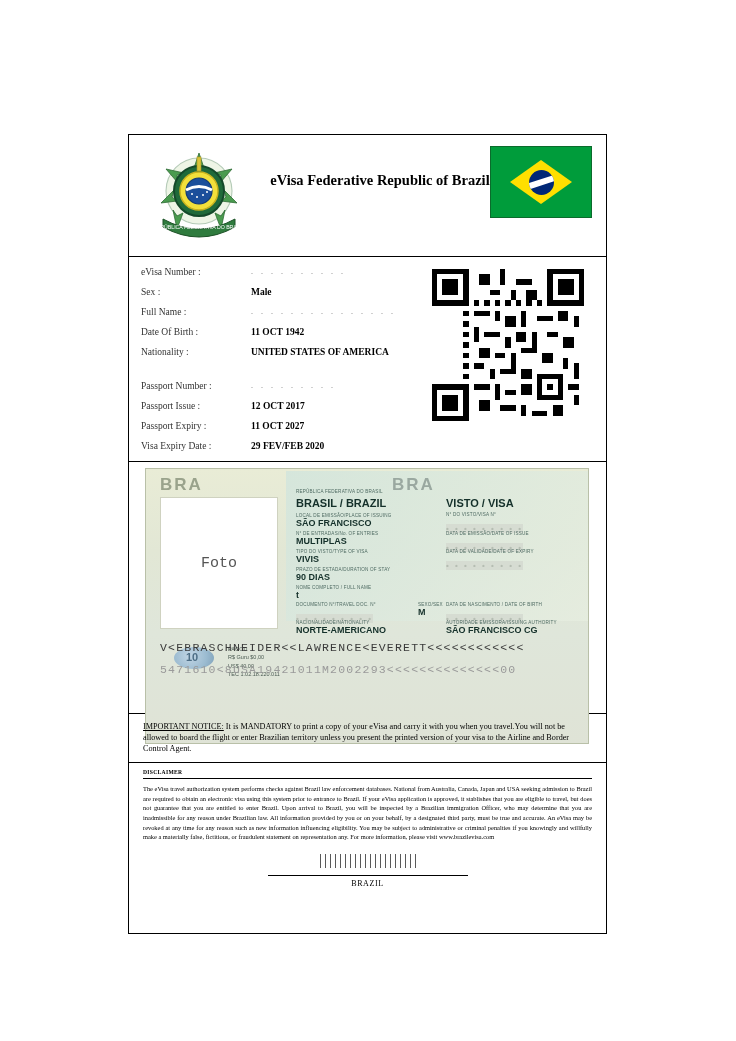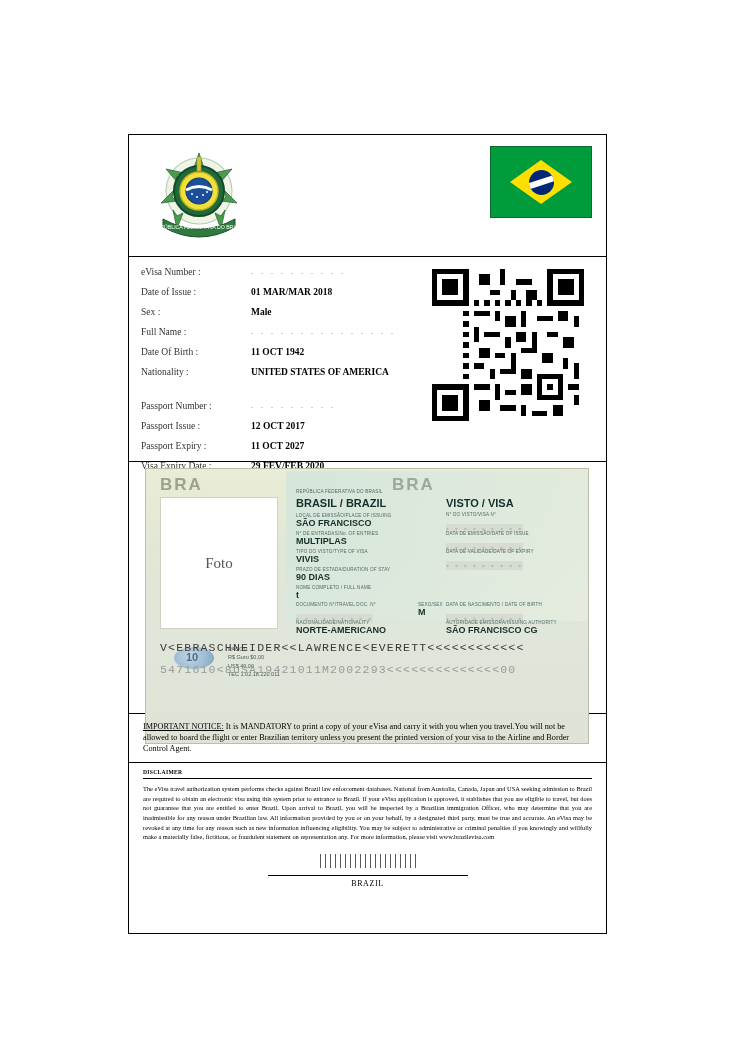--- a/index.html
+++ b/index.html
@@ -186,21 +186,21 @@
   }
   .photo {
     position: absolute;
     left: 14px; top: 28px;
     width: 116px; height: 130px;
     background: #fff;
     border: 1px solid #cfd2c0;
     display: flex;
     align-items: center;
     justify-content: center;
-    font-family: Liberation Serif, serif;
+    font-family: Liberation Mono, monospace;
     font-size: 15px;
     color: #555;
   }
   .mrz {
     position: absolute;
     left: 14px;
     top: 168px;
     width: 416px;
     font-family: "Liberation Mono", monospace;
     font-size: 11.5px;
@@ -368,35 +368,33 @@
             </g>
 
             <path d="M16 74 Q52 94 88 74 L88 82 Q52 102 16 82 Z" fill="#2f7b3e" stroke="#1d5227" stroke-width="1"></path>
             <text x="52" y="84" font-size="5.2" text-anchor="middle" fill="#ffffff" font-family="Liberation Sans, sans-serif">REPÚBLICA FEDERATIVA DO BRASIL</text>
 
             <rect x="50" y="12" width="4" height="14" fill="#d8c43a" stroke="#a8941f" stroke-width=".6"></rect>
           </g>
         </svg>
       </div>
 
+      <div class="header-title">eVisa Federative Republic of Brazil</div>
 
       <div class="flag">
         <div class="rhomb"></div>
         <div class="globe">
             <div class="band"></div>
           </div>
       </div>
     </div>
 
     <div class="fields">
       <div class="frow">
         <span class="flabel">eVisa Number :</span><span class="fvalue redacted">. . . . . . . . . .</span>
-      </div>
-      <div class="frow">
-        <span class="flabel">Date of Issue :</span><span class="fvalue">01 MAR/MAR 2018</span>
       </div>
       <div class="frow">
         <span class="flabel">Sex :</span><span class="fvalue">Male</span>
       </div>
       <div class="frow">
         <span class="flabel">Full Name :</span><span class="fvalue redacted">. . . . . . . . . . . . . . .</span>
       </div>
       <div class="frow">
         <span class="flabel">Date Of Birth :</span><span class="fvalue">11 OCT 1942</span>
       </div>

